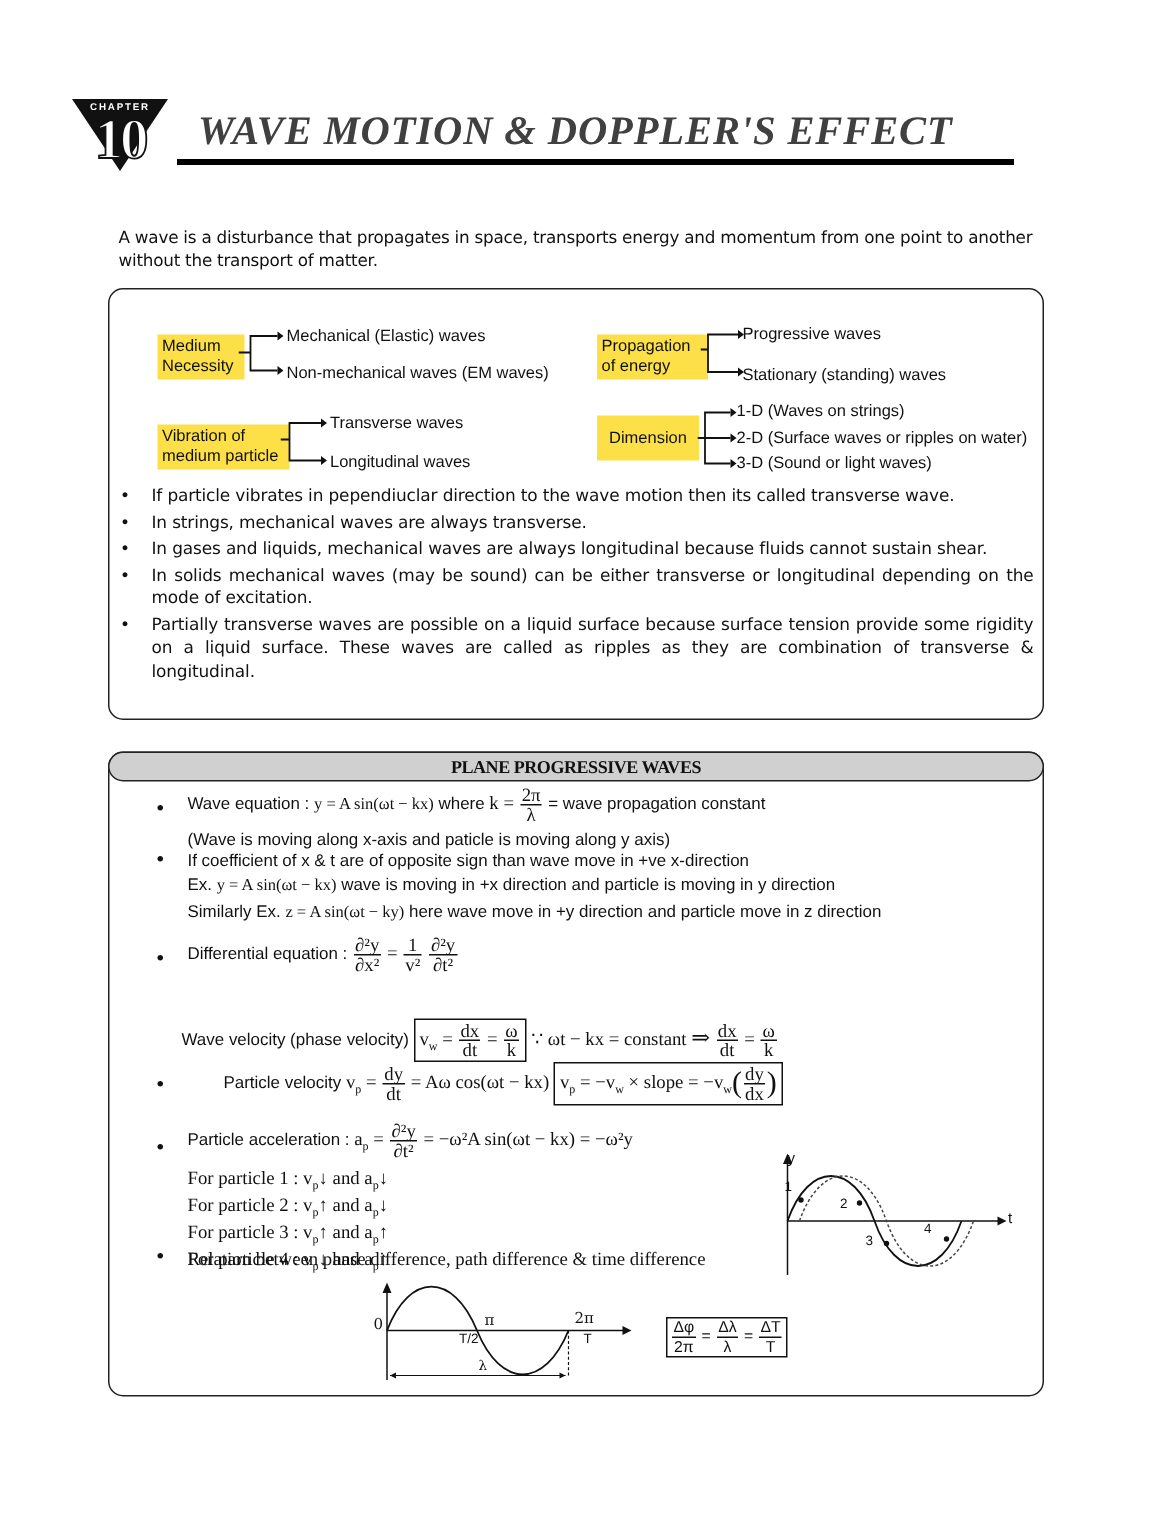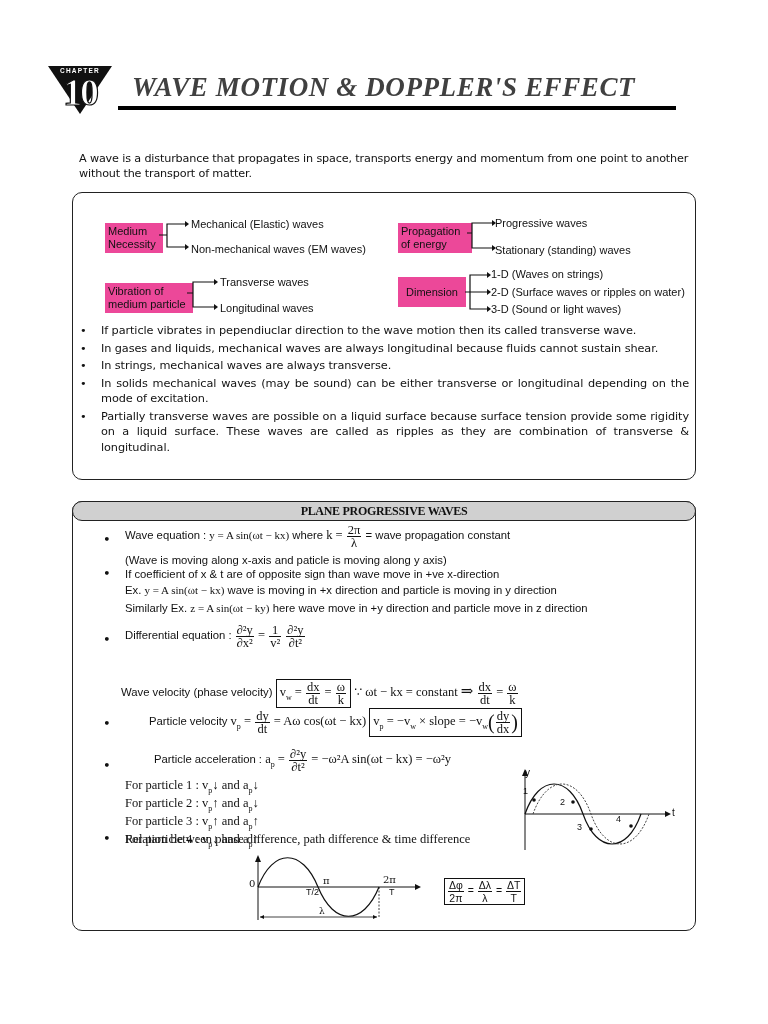--- a/index.html
+++ b/index.html
@@ -14,21 +14,21 @@
   
   .intro { left:79px; top:151px; width:612px; font-family:"DejaVu Sans","Liberation Sans",sans-serif;
            font-size:11.2px; line-height:15px; letter-spacing:-0.15px; }
   
   .box { border:1.6px solid #222; border-radius:10px; background:#fff; }
   .box-head { position:absolute; left:-1px; right:-1px; top:-1px; height:18px; background:#d0d0d0;
               border:1.6px solid #222; border-radius:10px; text-align:center;
               font-family:"Liberation Serif",serif; font-weight:bold; font-size:12px; line-height:18px;
               letter-spacing:-0.3px; }
   .sans { font-family:"Liberation Sans","DejaVu Sans",sans-serif; }
-  .cls-label { background:#ec4899; font-size:11px; line-height:13px; padding:2px 3px; }
+  .cls-label { background:#fde047; font-size:11px; line-height:13px; padding:2px 3px; }
   .cls-item { font-size:11px; white-space:nowrap; }
   .bullets { font-family:"DejaVu Sans","Liberation Sans",sans-serif; font-size:11.3px; line-height:15.5px;
              text-align:justify; letter-spacing:-0.1px; }
   .bullet { position:relative; padding-left:24px; margin-bottom:2px; }
   .bullet::before { content:"•"; position:absolute; left:3px; top:0; }
   .eq { font-family:"Liberation Serif","DejaVu Serif",serif; font-size:12.5px; white-space:nowrap; }
   .frac { display:inline-block; vertical-align:middle; text-align:center; margin:0 1px; }
   .frac > span { display:block; line-height:12px; padding:0 1px; }
   .frac > span.num { border-bottom:1px solid #111; }
   .boxed { border:1.2px solid #111; padding:1px 3px; display:inline-block; vertical-align:middle; }
@@ -86,22 +86,22 @@
     <polygon points="22,1 26,4 22,7" fill="#111"></polygon>
       <polygon points="22,18 26,21 22,24" fill="#111"></polygon>
       <polygon points="22,35 26,38 22,41" fill="#111"></polygon>
   </svg>
   <div class="abs sans cls-item" style="left:418px; top:75px;">1-D (Waves on strings)</div>
   <div class="abs sans cls-item" style="left:418px; top:93px;">2-D (Surface waves or ripples on water)</div>
   <div class="abs sans cls-item" style="left:418px; top:110px;">3-D (Sound or light waves)</div>
 
   <div class="abs bullets" style="left:4px; top:130px; width:612px;">
     <div class="bullet">If particle vibrates in pependiuclar direction to the wave motion then its called transverse wave.</div>
+    <div class="bullet">In strings, mechanical waves are always transverse.</div>
     <div class="bullet">In gases and liquids, mechanical waves are always longitudinal because fluids cannot sustain shear.</div>
-    <div class="bullet">In strings, mechanical waves are always transverse.</div>
     <div class="bullet">In solids mechanical waves (may be sound) can be either transverse or longitudinal depending on the mode of excitation.</div>
     <div class="bullet">Partially transverse waves are possible on a liquid surface because surface tension provide some rigidity on a liquid surface. These waves are called as ripples as they are combination of transverse &amp; longitudinal.</div>
   </div>
 </div>
 
 <div class="abs box" style="left:72px; top:501px; width:622px; height:428px;">
   <div class="box-head">PLANE PROGRESSIVE WAVES</div>
 
   <span class="abs bul-dot" style="left:30px; top:30px;">•</span>
   <div class="abs eq" style="left:52px; top:22px;">
@@ -157,21 +157,21 @@
     <span>= Aω cos(ωt − kx)</span>
     <span class="boxed">
       <span>v</span><sub>p</sub>
       <span>= −v</span><sub>w</sub>
       <span>× slope = −v</span><sub>w</sub><span style="font-size:20px; vertical-align:middle;">(</span><span class="frac"><span class="num">dy</span><span>dx</span></span><span style="font-size:20px; vertical-align:middle;">)</span>
     </span>
   </div>
 
   <span class="abs bul-dot" style="left:30px; top:256px;">•</span>
   <div class="abs eq" style="left:52px; top:246px;">
-    <span class="sans" style="font-size:11.3px;margin-left:29px;">Particle acceleration :</span>
+    <span class="sans" style="font-size:11.3px;">Particle acceleration :</span>
     <span>a</span><sub>p</sub> =
     <span class="frac"><span class="num">∂²y</span><span>∂t²</span></span>
     <span>= −ω²A sin(ωt − kx) = −ω²y</span>
   </div>
 
   <div class="abs" style="left:52px; top:277px; font-family:'Liberation Serif',serif; font-size:12.5px; line-height:12.5px;">
     <div><span>For particle 1 :</span> v<sub>p</sub><span>↓</span> <span>and</span> a<sub>p</sub><span>↓</span></div>
     <div><span>For particle 2 :</span> v<sub>p</sub><span>↑</span> <span>and</span> a<sub>p</sub><span>↓</span></div>
     <div><span>For particle 3 :</span> v<sub>p</sub><span>↑</span> <span>and</span> a<sub>p</sub><span>↑</span></div>
     <div><span>For particle 4 :</span> v<sub>p</sub><span>↓</span> <span>and</span> a<sub>p</sub><span>↑</span></div>

